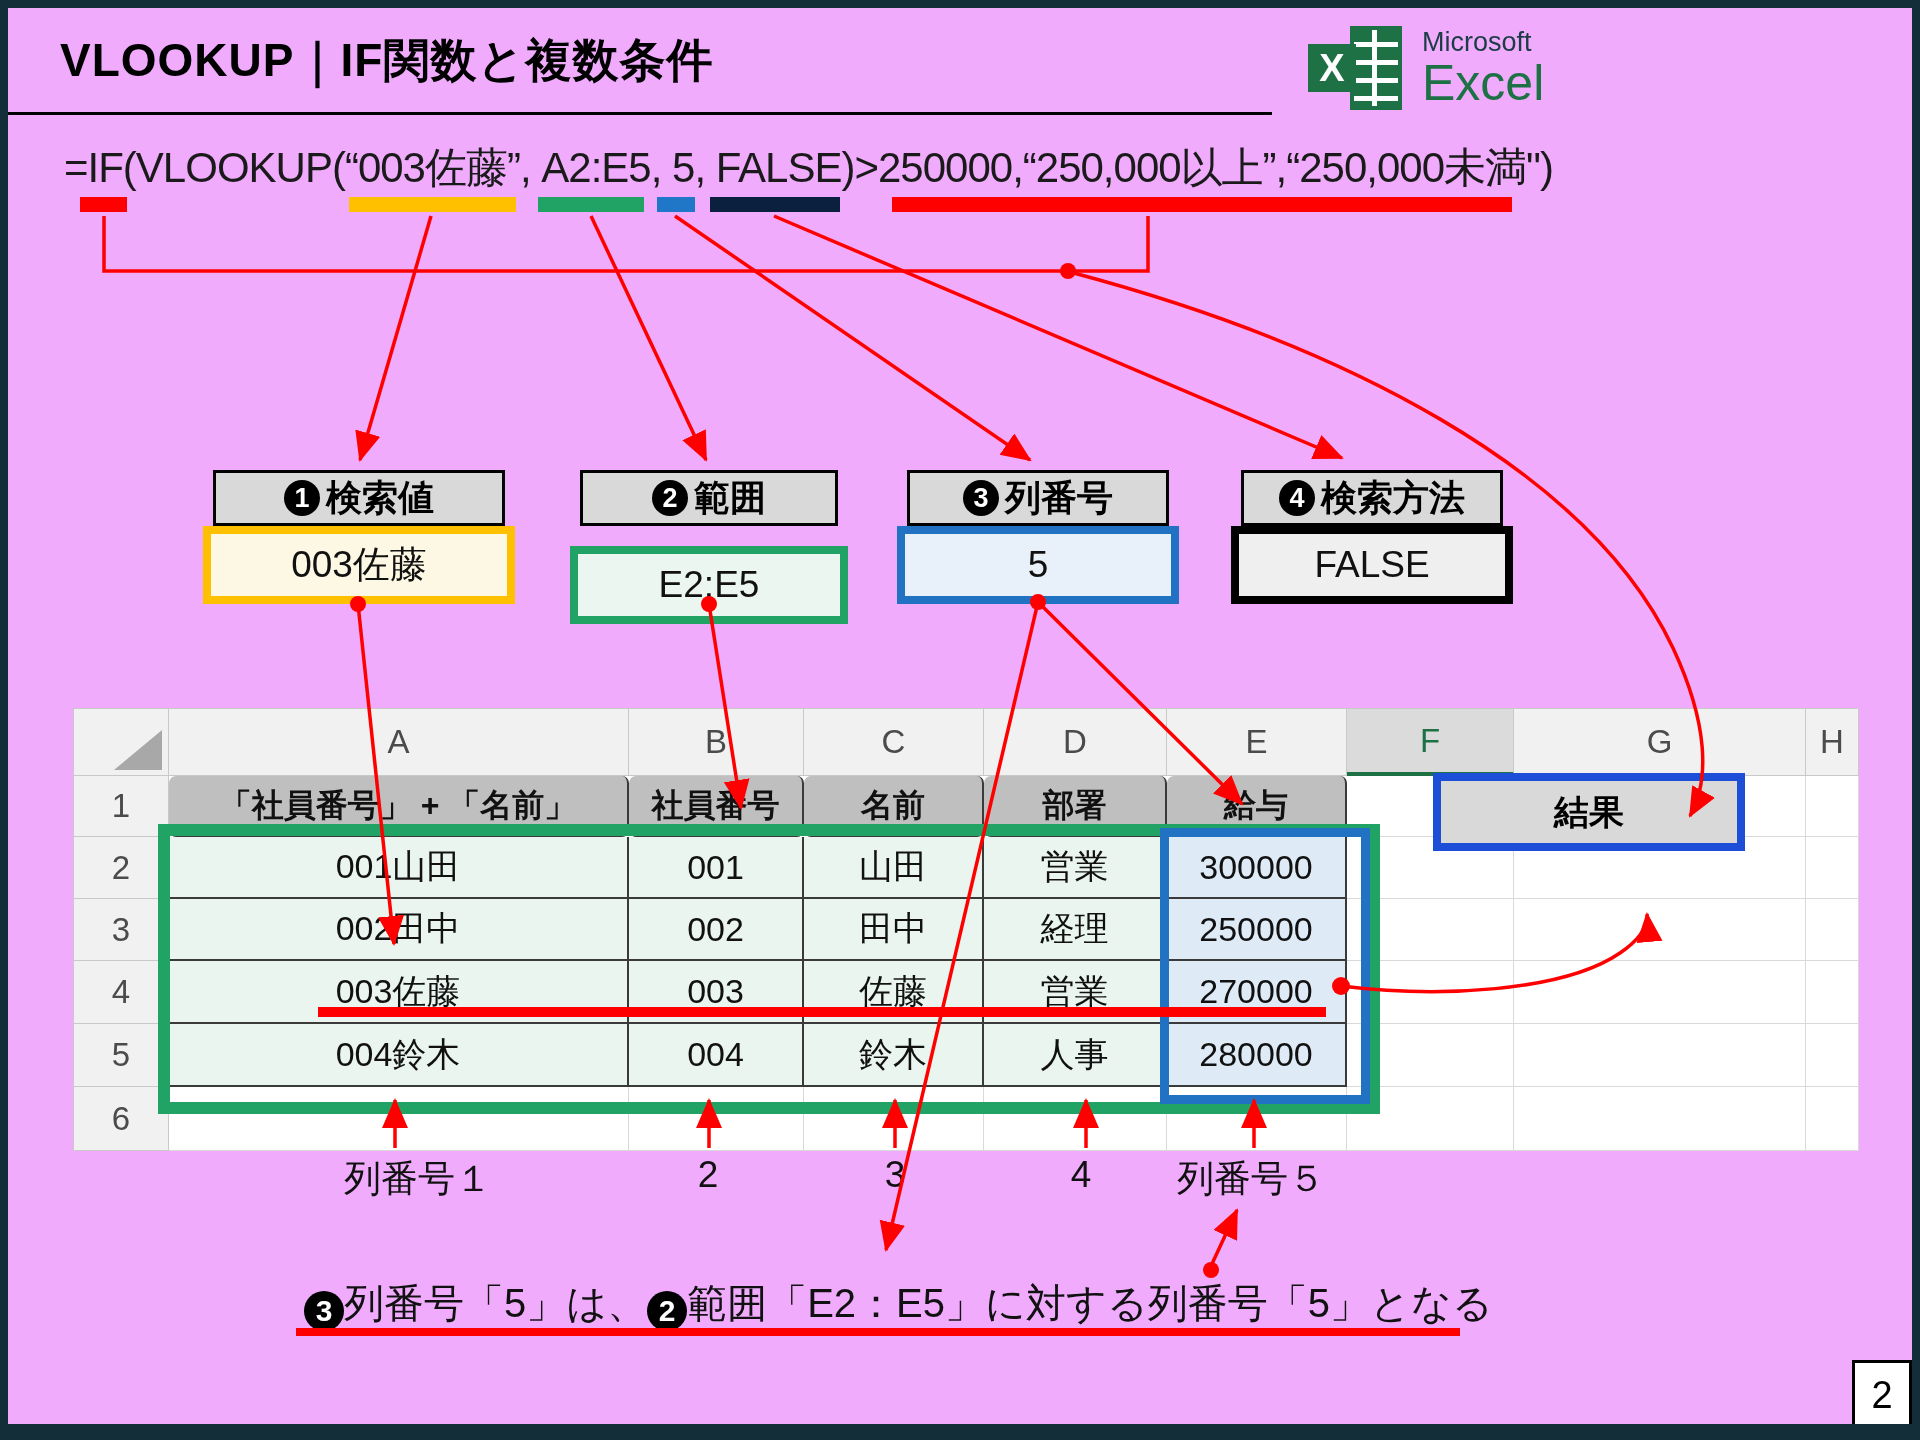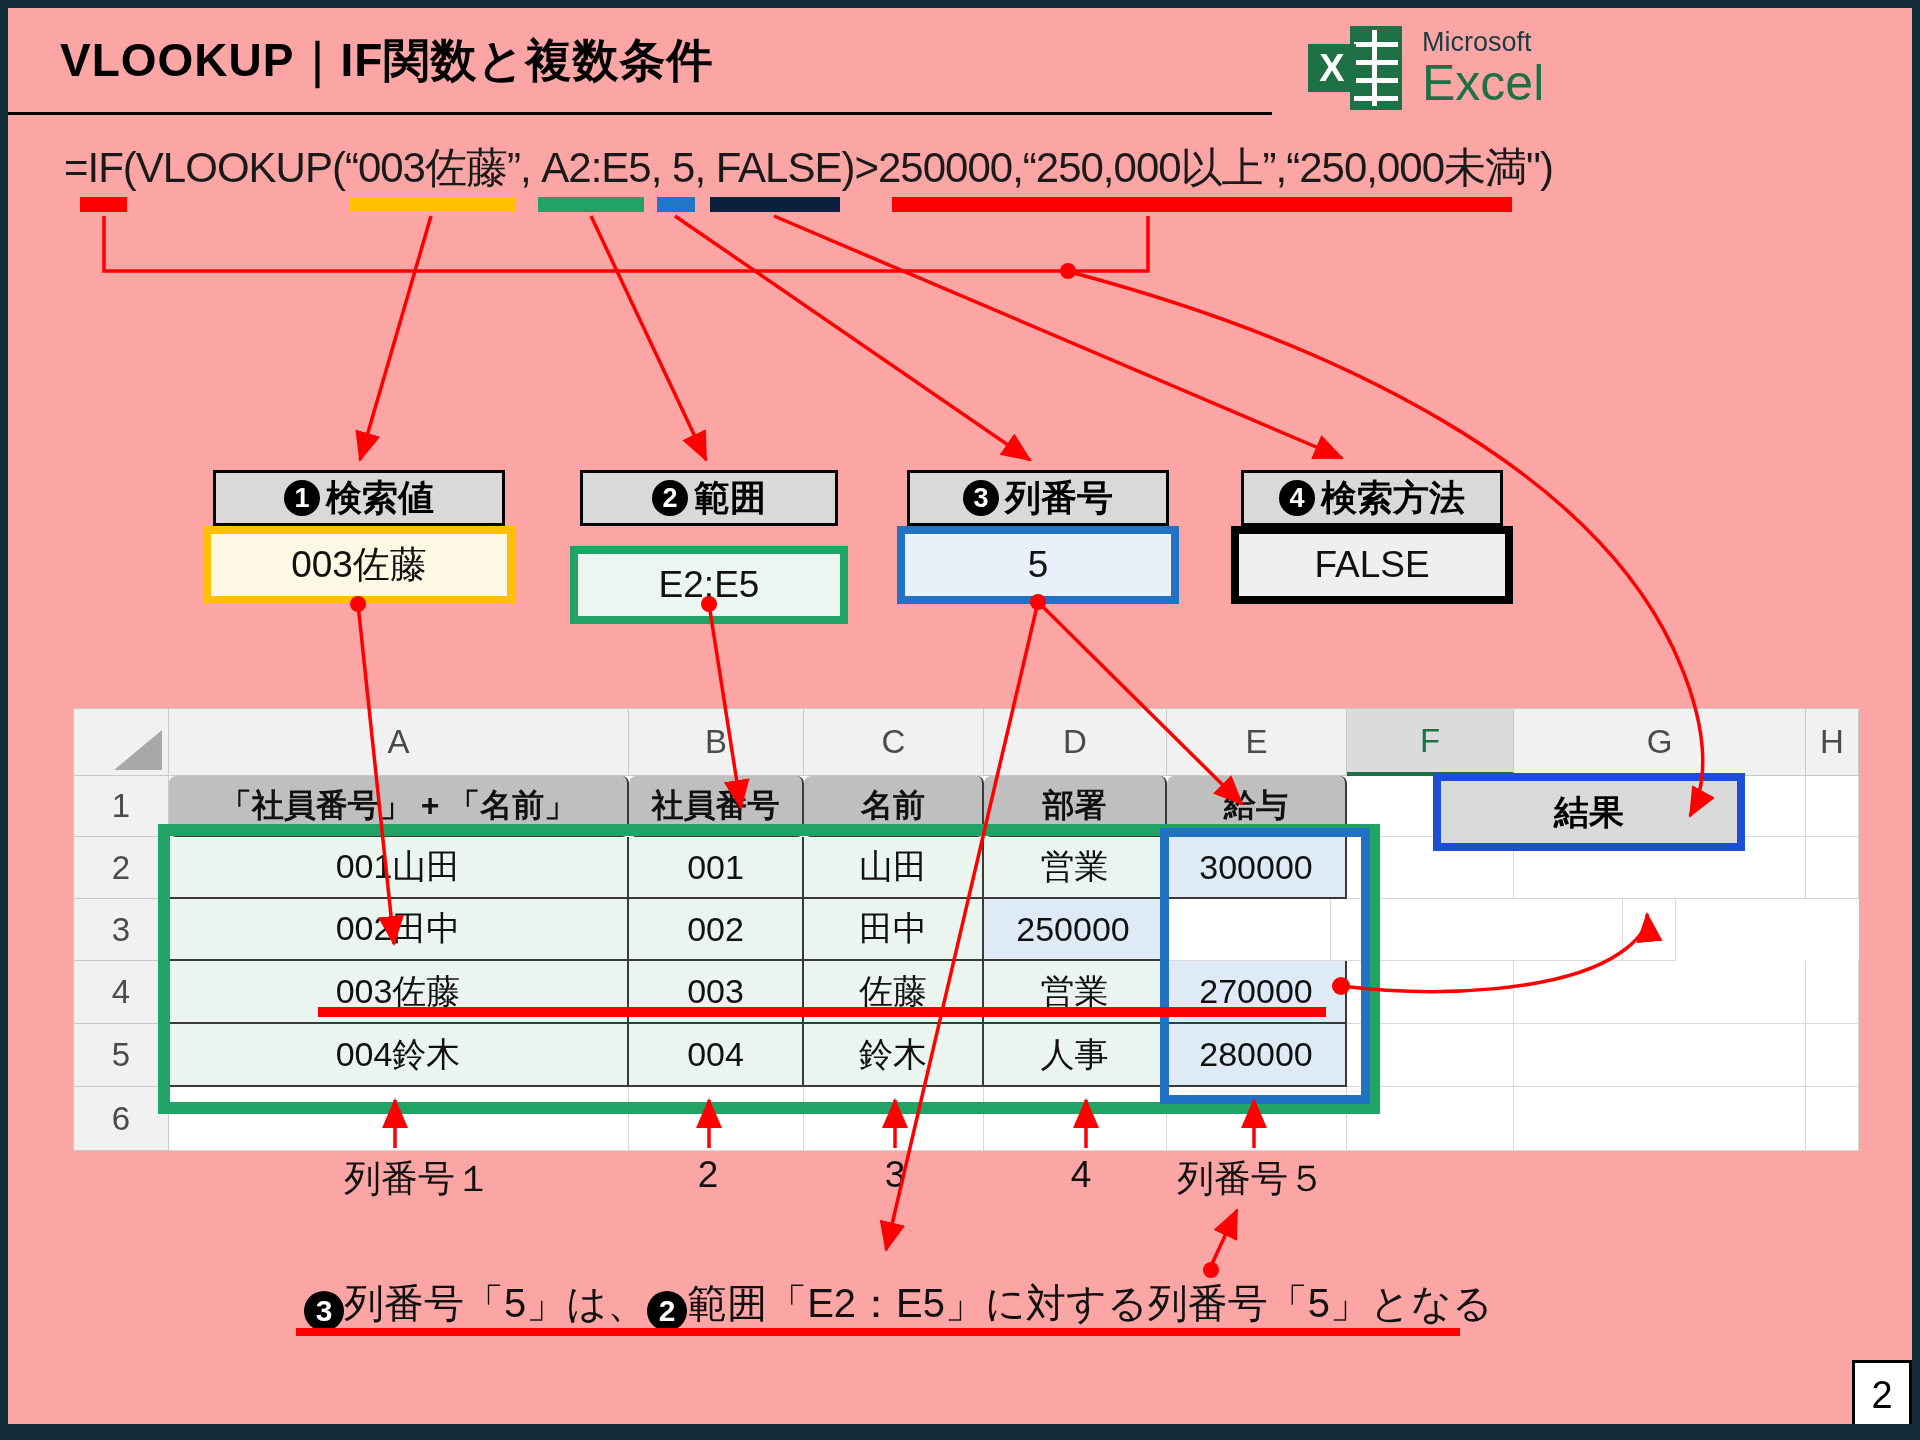--- a/index.html
+++ b/index.html
@@ -1,16 +1,16 @@
 <!DOCTYPE html>
 <html><head>
 <meta charset="utf-8">
 <style>
   html,body{margin:0;padding:0;background:#e8e8e8;}
-  .slide{position:relative;width:1920px;height:1440px;background:#fca5a5;
+  .slide{position:relative;width:1920px;height:1440px;background:#f0abfc;
          border:8px solid #132E38;border-bottom-width:16px;box-sizing:border-box;
          font-family:"Liberation Sans","DejaVu Sans",sans-serif;overflow:hidden;}
   .abs{position:absolute;}
   
   .title{left:52px;top:22px;font-size:46px;font-weight:bold;color:#000;letter-spacing:1px;}
   .title-rule{left:0;top:104px;width:1264px;height:3px;background:#000;}
   
   .logo{left:1300px;top:12px;display:flex;align-items:center;gap:14px;}
   .logo-text .ms{font-size:27px;color:#1B3C44;line-height:30px;}
   .logo-text .xl{font-size:50px;color:#1E7145;line-height:52px;}
@@ -168,20 +168,21 @@
       <div class="cl c-e bd">300000</div>
       <div class="cl c-f wh"></div>
       <div class="cl c-g wh"></div>
       <div class="cl c-h wh"></div>
     </div>
     <div class="srow r-3">
       <div class="cl c-rn lt">3</div>
       <div class="cl c-a gd">002田中</div>
       <div class="cl c-b gd">002</div>
       <div class="cl c-c gd">田中</div>
+      <div class="cl c-d gd">経理</div>
       <div class="cl c-e bd">250000</div>
       <div class="cl c-f wh"></div>
       <div class="cl c-g wh"></div>
       <div class="cl c-h wh"></div>
     </div>
     <div class="srow r-4">
       <div class="cl c-rn lt">4</div>
       <div class="cl c-a gd">003佐藤</div>
       <div class="cl c-b gd">003</div>
       <div class="cl c-c gd">佐藤</div>

